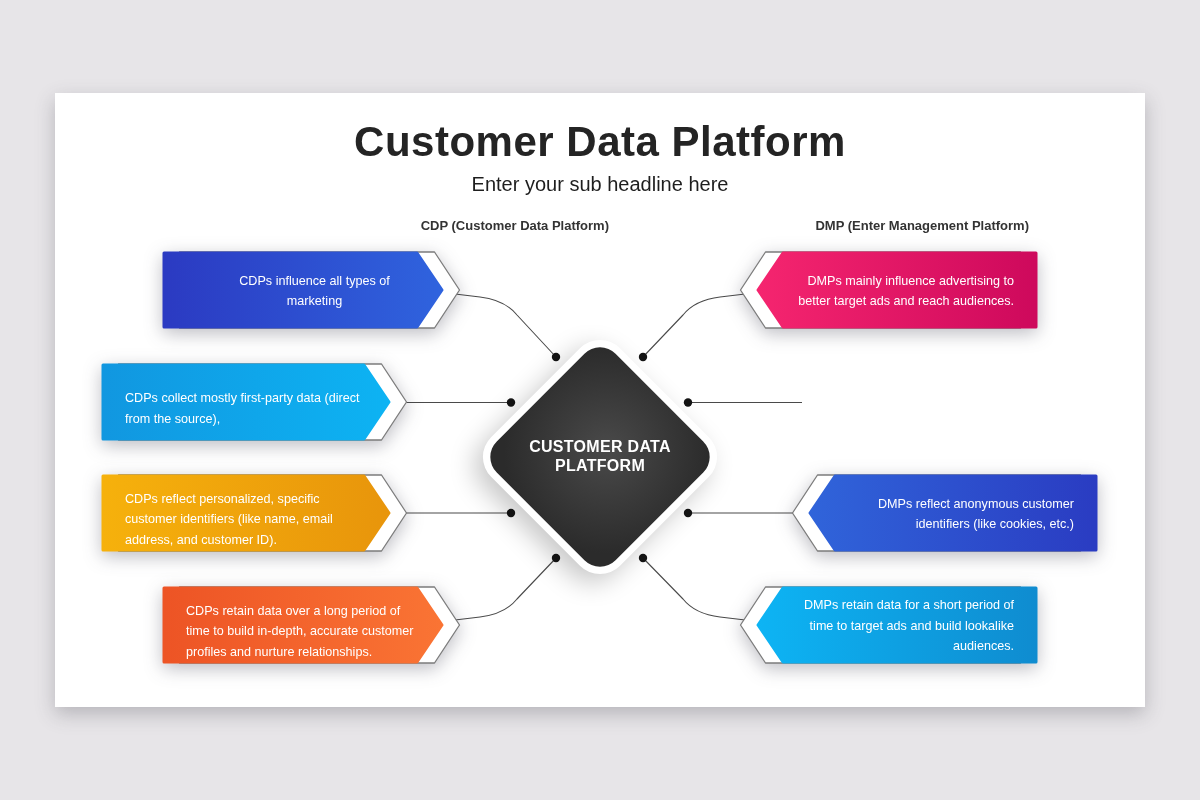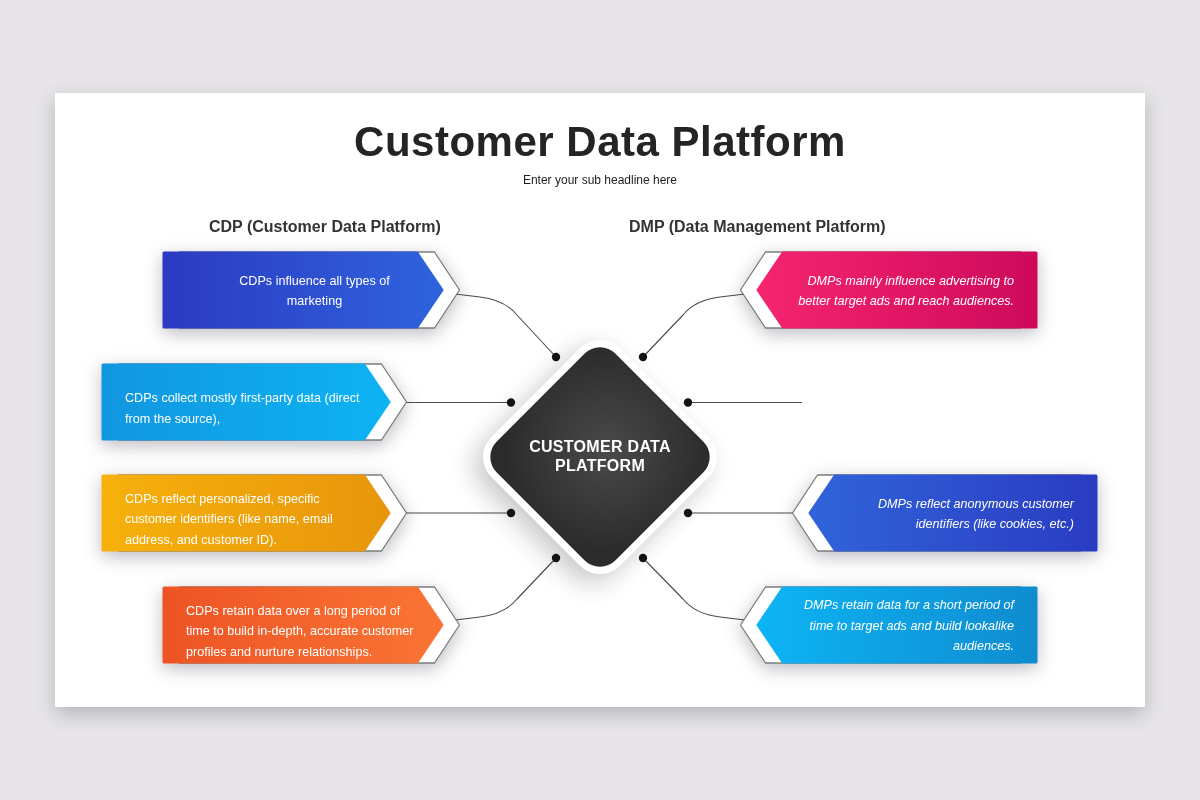--- a/index.html
+++ b/index.html
@@ -2,56 +2,56 @@
 <html style="--page-bg: #e7e5e8; --card-bg: #ffffff; --title-text: #242424; --subtitle-text: #1e1e1e; --heading-text: #333333; --box-text: #ffffff; --connector: #4a4a4a; --dot: #141414; --outline-stroke: #7c7c7c; --diamond-center: #4a4a4a; --diamond-edge: #2b2b2b; --diamond-rim: #ffffff; --center-text: #ffffff;"><head>
 <meta charset="utf-8">
 <style>
   html,body{margin:0;padding:0;}
   body{font-family:"Liberation Sans","DejaVu Sans",sans-serif;}
   #stage{position:relative;width:1200px;height:800px;background:var(--page-bg,#e7e5e8);overflow:hidden;}
   #card{position:absolute;left:55px;top:93px;width:1090px;height:614px;background:var(--card-bg,#fff);
         box-shadow:0 7px 18px rgba(70,70,80,.30);z-index:1;}
   .title{position:absolute;left:0;top:118px;width:1200px;text-align:center;font-size:42px;font-weight:700;
          letter-spacing:.5px;color:var(--title-text,#242424);z-index:2;}
-  .subtitle{position:absolute;left:0;top:173px;width:1200px;text-align:center;font-size:12px;
+  .subtitle{position:absolute;left:0;top:173px;width:1200px;text-align:center;font-size:20px;
          color:var(--subtitle-text,#1e1e1e);z-index:2;}
-  .col-heading{position:absolute;top:218px;width:400px;text-align:left;font-size:16px;font-weight:700;
+  .col-heading{position:absolute;top:218px;width:400px;text-align:right;font-size:13px;font-weight:700;
          color:var(--heading-text,#333);z-index:2;}
   #heading-cdp{left:209px;}
   #heading-dmp{left:629px;}
   #connectors{position:absolute;left:0;top:0;z-index:2;}
   #connectors .cline{fill:none;stroke:var(--connector,#4a4a4a);stroke-width:1.1;stroke-linejoin:round;}
   #connectors .cdot{fill:var(--dot,#141414);}
   .box{position:absolute;height:78px;z-index:3;}
   .shape{position:absolute;left:0;top:0;filter:drop-shadow(0 5px 9px rgba(40,40,60,.30));}
   .shape.mirror{transform:scaleX(-1);}
   .shape .outline{fill:#ffffff;stroke:var(--outline-stroke,#7c7c7c);stroke-width:1.3;stroke-linejoin:round;}
   .shape .fill{stroke-width:3;stroke-linejoin:round;}
   .btext{position:absolute;left:0;top:0;right:0;bottom:0;display:flex;align-items:center;
          font-size:12.6px;line-height:20.5px;color:var(--box-text,#fff);white-space:pre-line;z-index:4;}
   .t-left{padding:2px 44px 0 24px;justify-content:flex-start;text-align:left;margin-top:11px;}
   .t-center{padding:2px 54px 0 30px;justify-content:center;text-align:center;margin-left:30px;}
-  .t-right{padding:2px 24px 0 50px;justify-content:flex-end;text-align:right;font-style:italic;}
+  .t-right{padding:2px 24px 0 50px;justify-content:flex-end;text-align:right;}
   #diamond-rim{position:absolute;left:509px;top:366px;width:182px;height:182px;background:var(--diamond-rim,#fff);
          transform:rotate(45deg);border-radius:28px;box-shadow:0 12px 26px rgba(0,0,0,.22);z-index:4;}
   #diamond{position:absolute;left:516px;top:373px;width:168px;height:168px;transform:rotate(45deg);border-radius:22px;
          background:radial-gradient(circle at 50% 44%, var(--diamond-center,#4a4a4a) 0%, var(--diamond-edge,#2b2b2b) 82%);z-index:5;}
   #diamond-label{position:absolute;left:505px;top:437px;width:190px;text-align:center;font-size:16px;font-weight:700;
          line-height:19px;letter-spacing:.3px;color:var(--center-text,#fff);z-index:6;}
 </style>
 </head>
 <body>
 
 <div id="stage">
   <div id="card"></div>
 
   <div class="title">Customer Data Platform</div>
   <div class="subtitle">Enter your sub headline here</div>
   <div class="col-heading" id="heading-cdp">CDP (Customer Data Platform)</div>
-  <div class="col-heading" id="heading-dmp">DMP (Data Management Platform)</div>
+  <div class="col-heading" id="heading-dmp">DMP (Enter Management Platform)</div>
 
   <svg id="connectors" width="1200" height="800" viewBox="0 0 1200 800">
     <path class="cline" d="M430,291 L480,297 Q505,300 517,315 L556,357"></path>
     <path class="cline" d="M398,402.5 L511,402.5"></path>
     <path class="cline" d="M398,513 L511,513"></path>
     <path class="cline" d="M430,623 L480,617 Q505,614 517,599 L556,558"></path>
     <path class="cline" d="M770,291 L720,297 Q695,300 683,315 L643,357"></path>
     <path class="cline" d="M802,402.5 L688,402.5"></path>
     <path class="cline" d="M802,513 L688,513"></path>
     <path class="cline" d="M770,623 L720,617 Q695,614 683,599 L643,558"></path>

